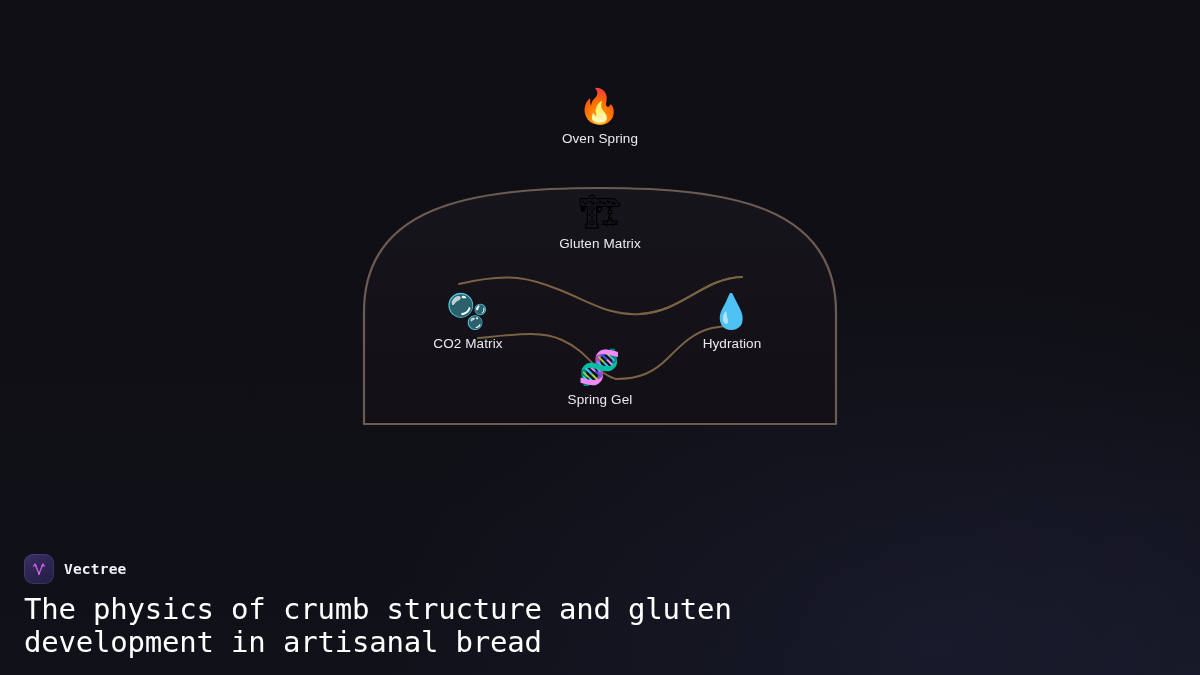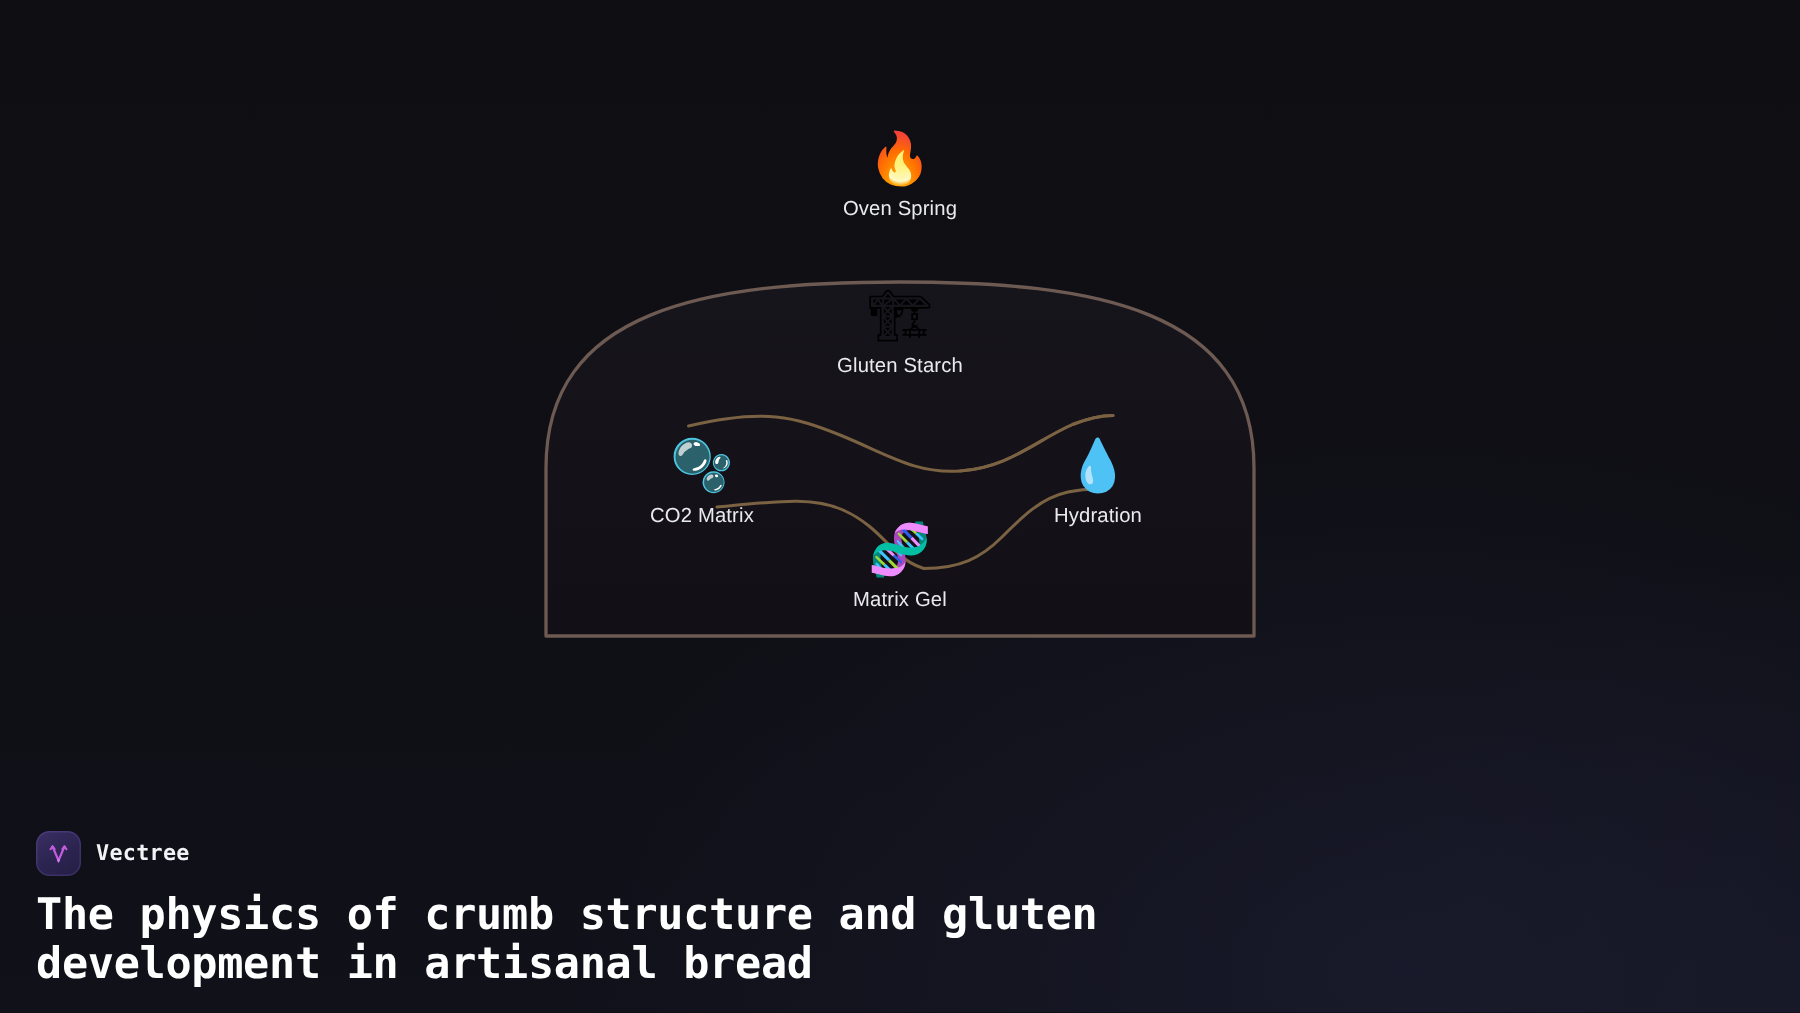--- a/index.html
+++ b/index.html
@@ -107,21 +107,21 @@
     letter-spacing: 0.2px;
   }
   #title {
     position: absolute;
     left: 24px;
     top: 63px;
     width: 840px;
     font-family: "DejaVu Sans Mono", monospace;
     font-size: 29px;
     line-height: 33px;
-    font-weight: bold;
+    font-weight: normal;
     color: #ffffff;
     letter-spacing: -0.2px;
   }
   #url {
     position: absolute;
     right: 24px;
     bottom: 26px;
     font-family: "DejaVu Sans Mono", monospace;
     font-size: 13px;
     color: #595c66;
@@ -176,31 +176,31 @@
       </g>
     </svg>
 
     <div class="node" style="left:600px; top:117px;">
       <span class="glyph">🔥</span>
       <span class="node-label">Oven Spring</span>
     </div>
 
     <div class="node" style="left:600px; top:222px;">
       <span class="glyph">🏗</span>
-      <span class="node-label">Gluten Starch</span>
+      <span class="node-label">Gluten Matrix</span>
     </div>
 
     <div class="node" style="left:468px; top:322px;">
       <span class="glyph">🫧</span>
       <span class="node-label">CO2 Matrix</span>
     </div>
 
     <div class="node" style="left:600px; top:378px;">
       <span class="glyph">🧬</span>
-      <span class="node-label">Matrix Gel</span>
+      <span class="node-label">Spring Gel</span>
     </div>
 
     <div class="node" style="left:732px; top:322px;">
       <span class="glyph">💧</span>
       <span class="node-label">Hydration</span>
     </div>
 
   </div>
 
   <div id="footer">

